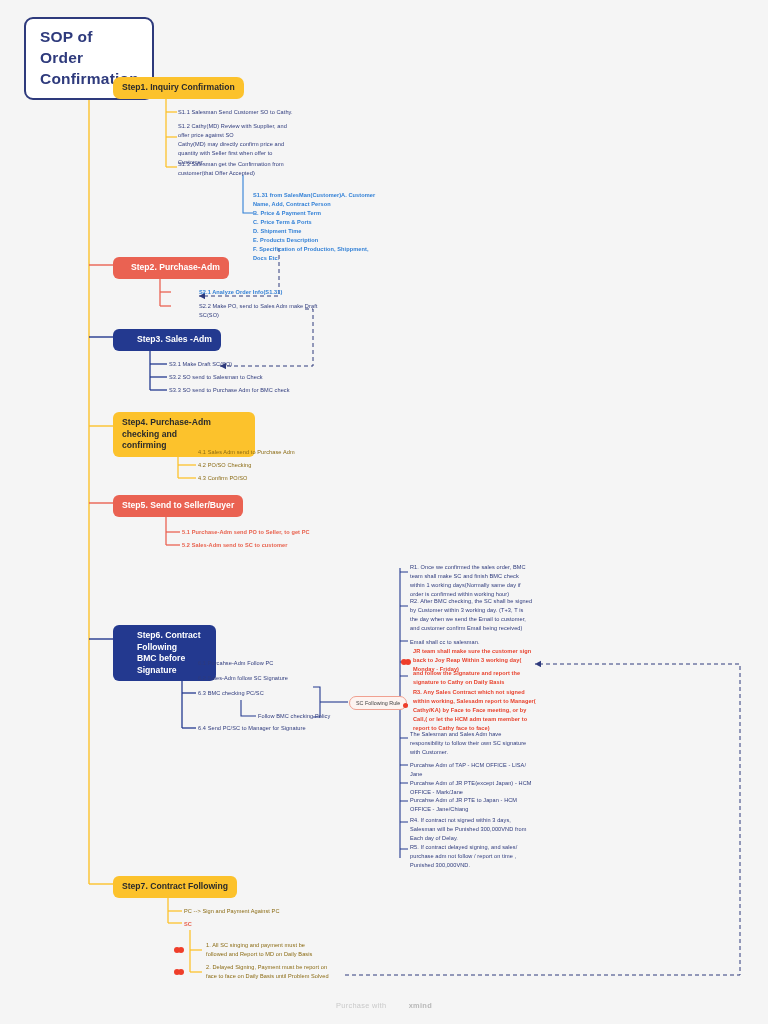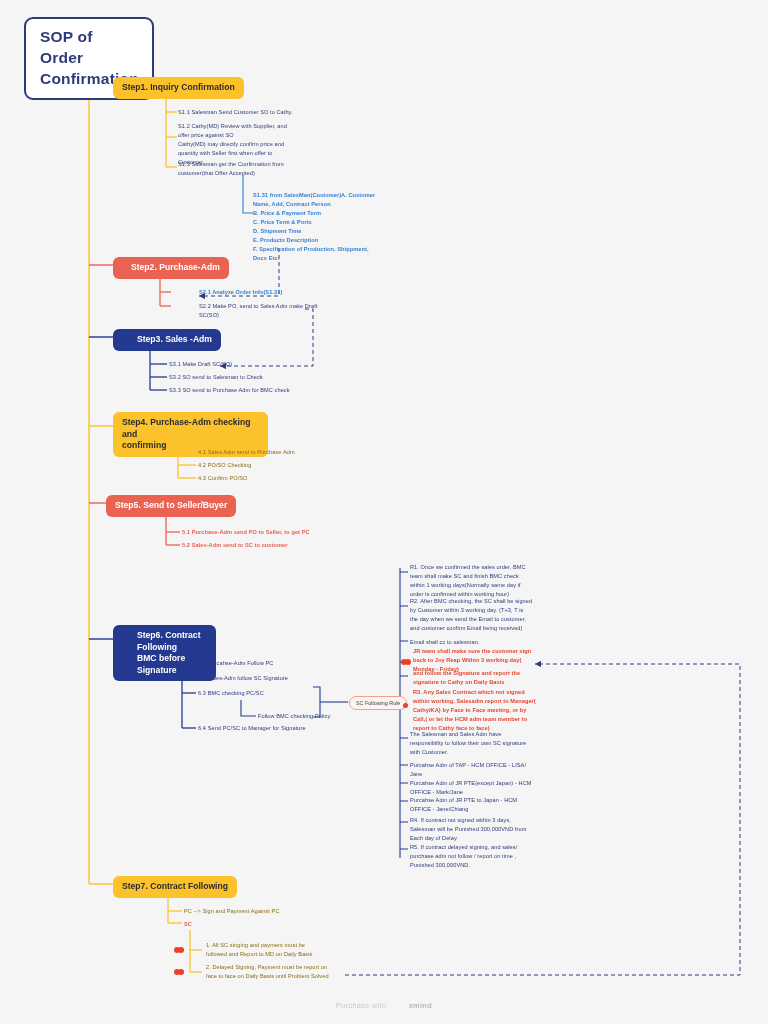--- a/index.html
+++ b/index.html
@@ -176,21 +176,21 @@
     <path d="M279 248 L279 296 L199 296" stroke="#2e3a7c" stroke-width="1" fill="none" stroke-dasharray="4 3" marker-end="url(#ar)"></path>
 
     <path d="M305 309 L313 309 L313 366 L220 366" stroke="#2e3a7c" stroke-width="1" fill="none" stroke-dasharray="4 3" marker-end="url(#ar)"></path>
 
     <path d="M345 975 L740 975 L740 664 L535 664" stroke="#2e3a7c" stroke-width="1" fill="none" stroke-dasharray="4 3" marker-end="url(#ar)"></path>
   </svg>
 
   <div class="node root" style="left:24px; top:17px; width:130px;">SOP of Order
 Confirmation</div>
 
-  <div class="node pill amber" style="left:113px; top:77px;">Step1. Inquiry Confirmation</div>
+  <div class="node pill amber" style="left:113px; top:77px;border-radius:7px;">Step1. Inquiry Confirmation</div>
   <div class="node leaf navy" style="left:178px; top:108px; width:150px;">S1.1 Salesman Send Customer SO  to Cathy.</div>
   <div class="node leaf navy" style="left:178px; top:122px; width:150px;">S1.2 Cathy(MD) Review with Supplier, and
 offer price against SO
         Cathy(MD) may directly confirm price and
 quantity with Seller first when offer to
 Customer.</div>
   <div class="node leaf navy" style="left:178px; top:160px; width:150px;">S1.3 Salesman get the Confirmation from
 customer(that Offer Accepted)</div>
   <div class="node leaf blue" style="left:253px; top:191px; width:145px;">S1.31 from SalesMan(Customer)A. Customer
 Name, Add, Contract Person
@@ -204,27 +204,27 @@
   <div class="node pill coral" style="left:113px; top:257px;padding-left:18px;">Step2. Purchase-Adm</div>
   <div class="node leaf blue" style="left:199px; top:288px; width:160px;">S2.1 Analyze Order Info(S1.31)</div>
   <div class="node leaf navy" style="left:199px; top:302px; width:165px;">S2.2 Make PO,  send to Sales Adm make Draft
 SC(SO)</div>
 
   <div class="node pill navy" style="left:113px; top:329px;">Step3. Sales -Adm</div>
   <div class="node leaf navy" style="left:169px; top:360px; width:160px;">S3.1 Make Draft SC(SO)</div>
   <div class="node leaf navy" style="left:169px; top:373px; width:160px;">S3.2 SO  send to Salesman to Check</div>
   <div class="node leaf navy" style="left:169px; top:386px; width:170px;">S3.3 SO  send to Purchase Adm for BMC check</div>
 
-  <div class="node pill amber" style="left:113px; top:412px; width:155px;">Step4. Purchase-Adm checking and
+  <div class="node pill amber" style="left:113px; top:412px; width:142px;">Step4. Purchase-Adm checking and
 confirming</div>
   <div class="node leaf amberT" style="left:198px; top:448px; width:160px;">4.1 Sales Adm send to Purchase Adm</div>
   <div class="node leaf amberT" style="left:198px; top:461px; width:160px;">4.2 PO/SO Checking</div>
   <div class="node leaf amberT" style="left:198px; top:474px; width:160px;">4.3 Confirm PO/SO</div>
 
-  <div class="node pill coral" style="left:106px; top:495px;">Step5. Send to Seller/Buyer</div>
+  <div class="node pill coral" style="left:113px; top:495px;">Step5. Send to Seller/Buyer</div>
   <div class="node leaf coral" style="left:182px; top:528px; width:175px;">5.1 Purchase-Adm send PO to Seller, to get PC</div>
   <div class="node leaf coral" style="left:182px; top:541px; width:175px;">5.2 Sales-Adm send to SC to customer</div>
 
   <div class="node pill navy" style="left:113px; top:625px; width:103px;">Step6. Contract Following
 BMC before Signature</div>
   <div class="node leaf navy" style="left:198px; top:659px; width:150px;">6.1 Purcahse-Adm Follow PC</div>
   <div class="node leaf navy" style="left:198px; top:674px; width:150px;">6.2 Sales-Adm follow SC Signature</div>
   <div class="node leaf navy" style="left:198px; top:689px; width:150px;">6.3 BMC checking PC/SC</div>
   <div class="node leaf navy" style="left:258px; top:712px; width:150px;">Follow BMC checking Policy</div>
   <div class="node leaf navy" style="left:198px; top:724px; width:160px;">6.4 Send PC/SC  to Manager for Signature</div>

